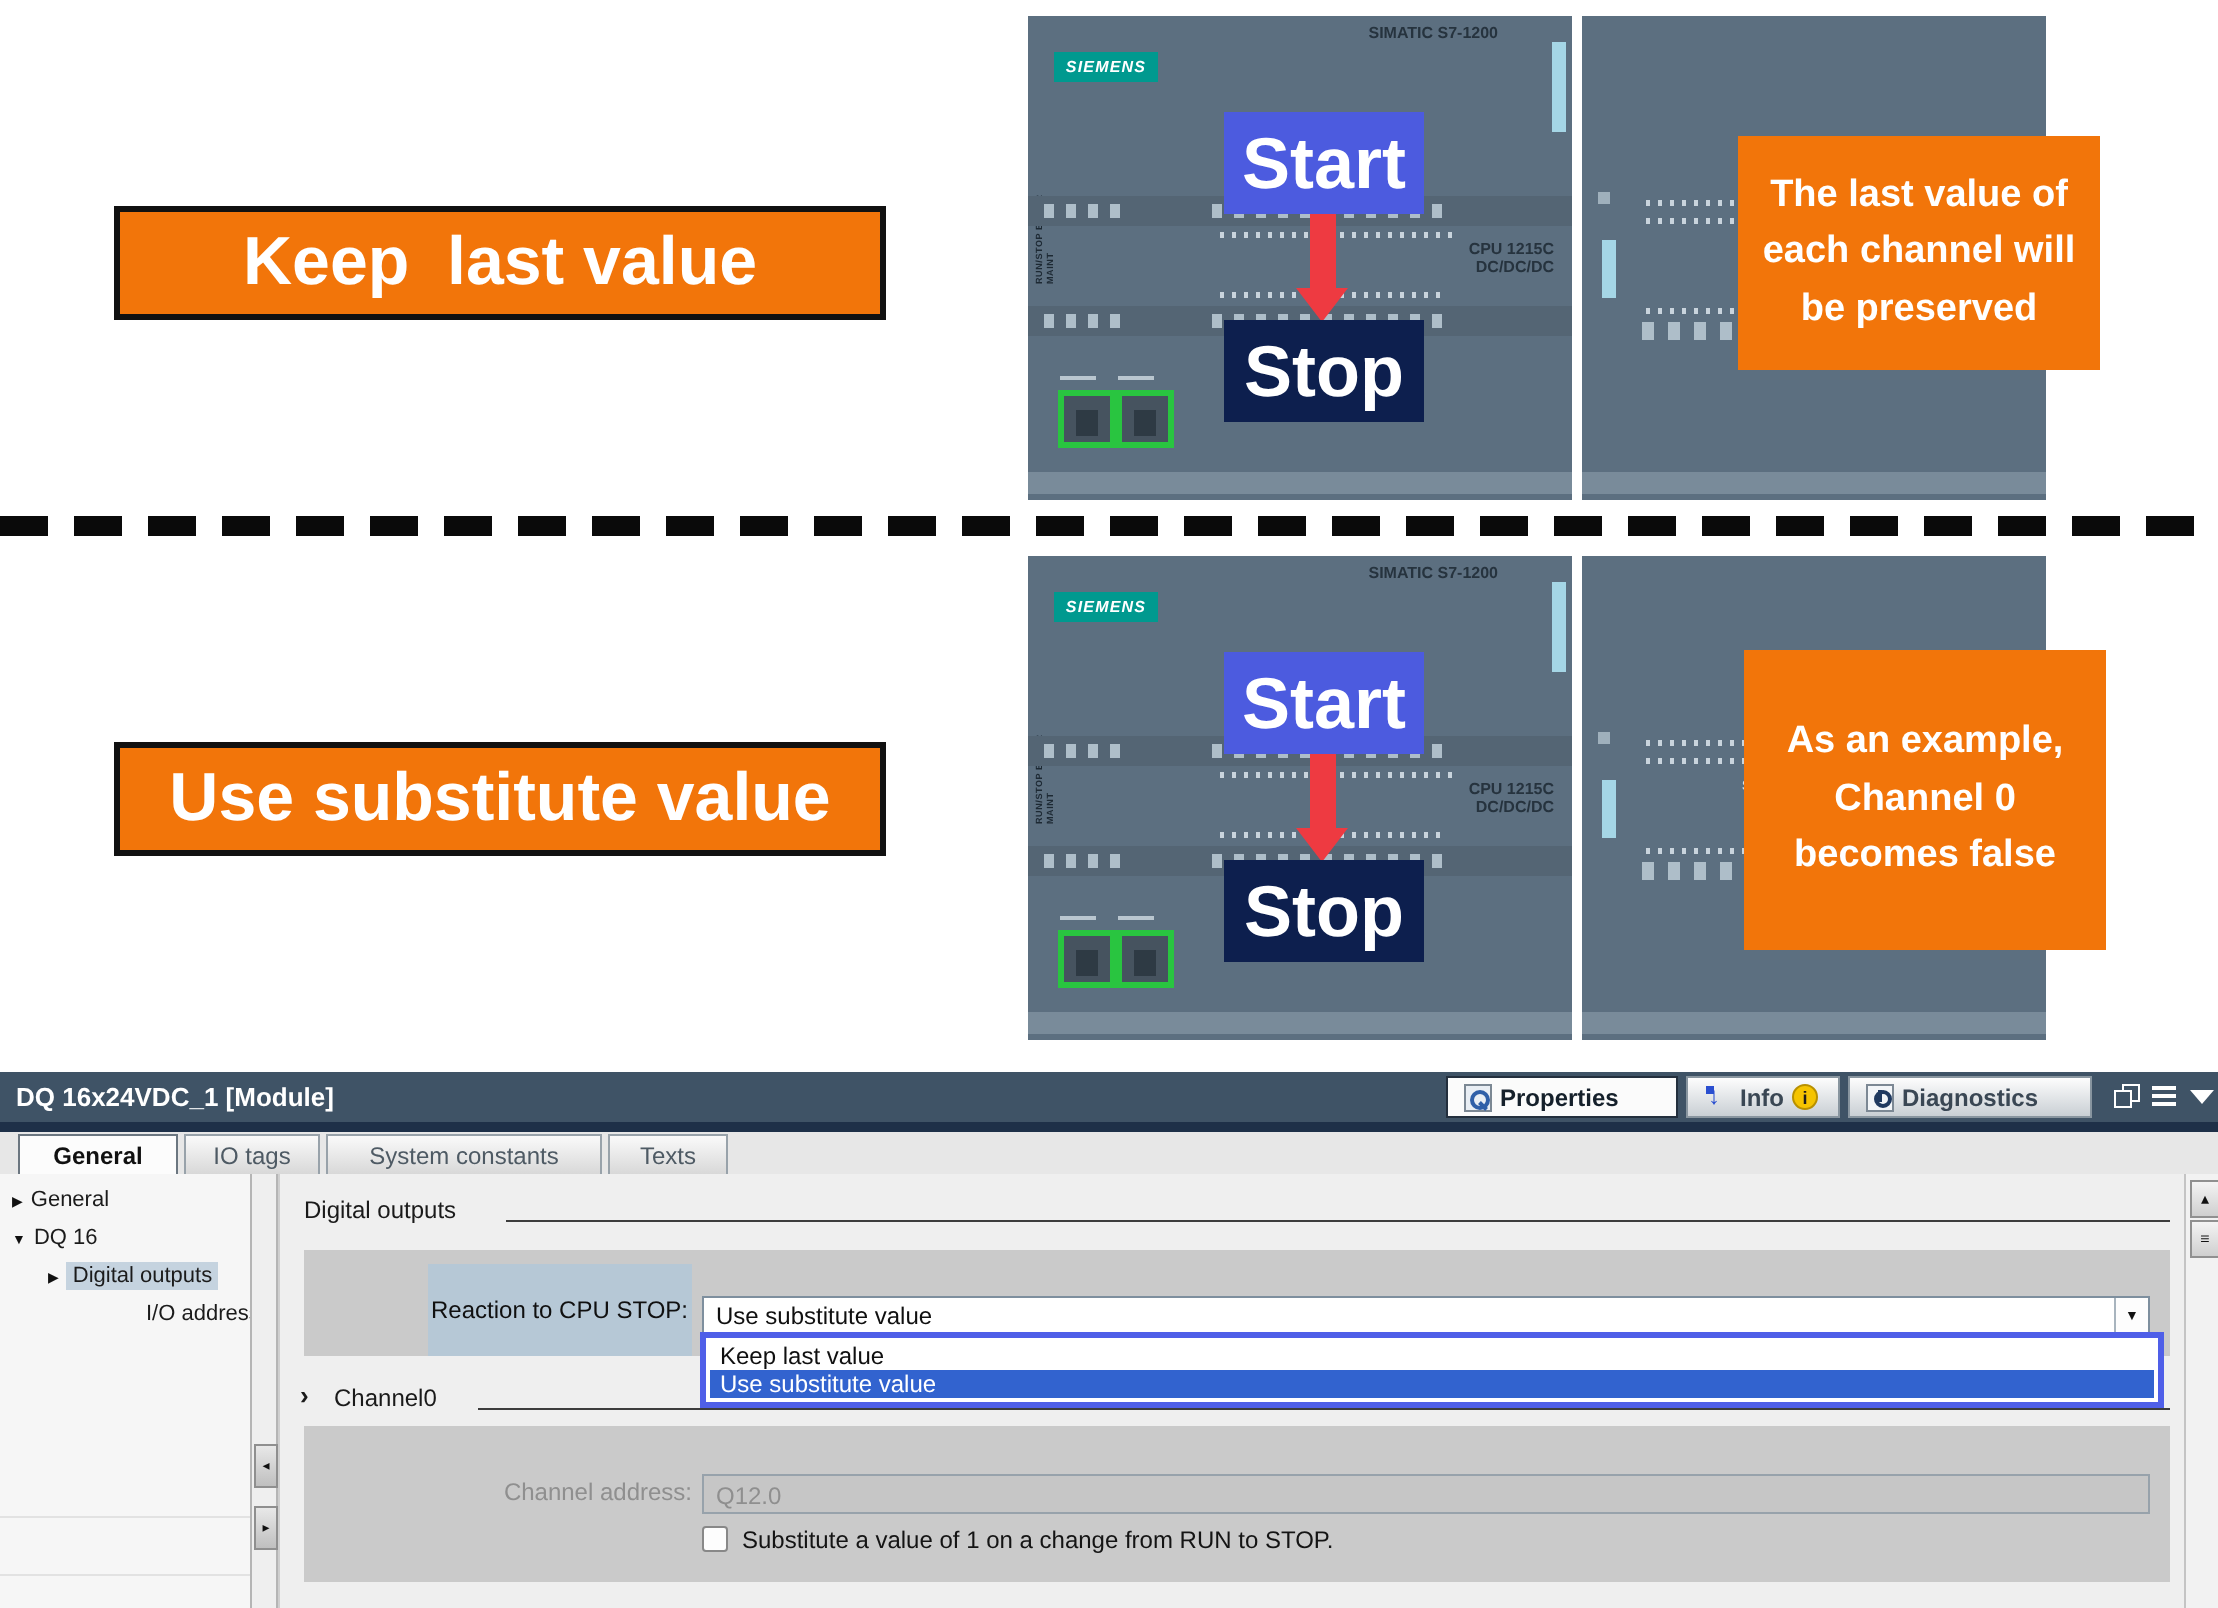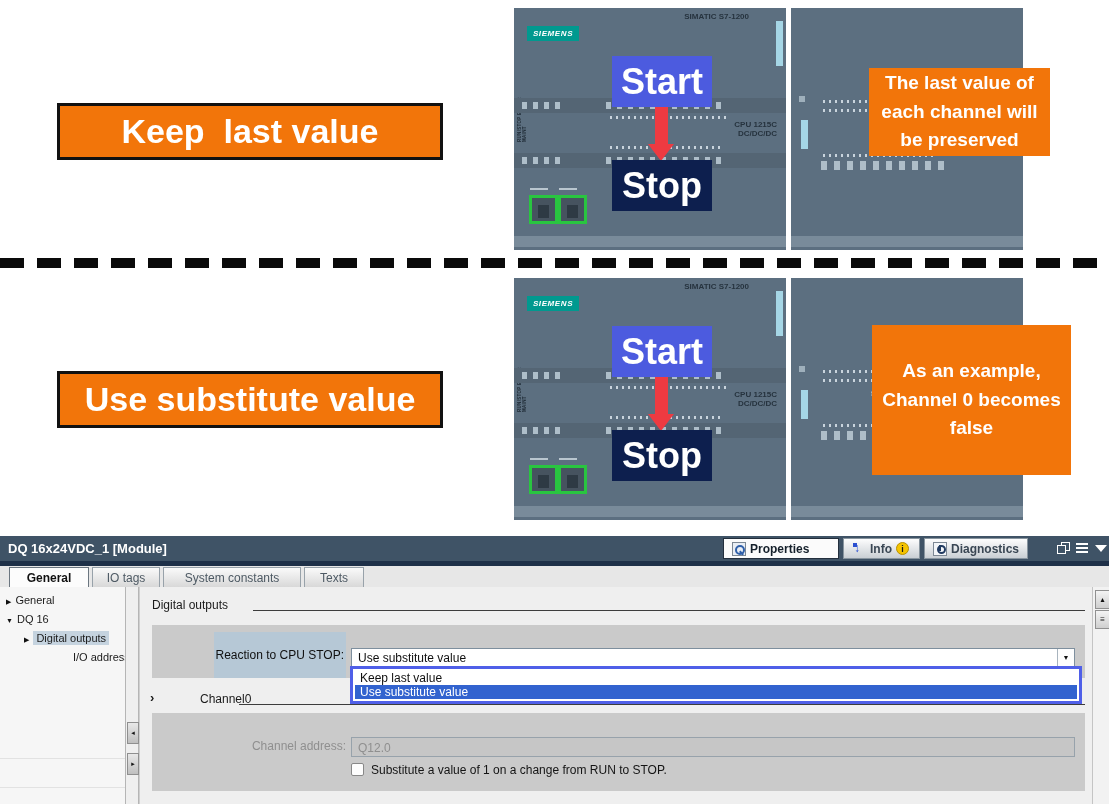--- a/index.html
+++ b/index.html
@@ -59,34 +59,34 @@
   .startbox{position:absolute;left:98px;top:48px;width:100px;height:51px;background:#4C5BDF;
             color:#fff;font-size:36px;font-weight:bold;display:flex;align-items:center;justify-content:center;}
   .stopbox{position:absolute;left:98px;top:152px;width:100px;height:51px;background:#0D1F4E;
            color:#fff;font-size:36px;font-weight:bold;display:flex;align-items:center;justify-content:center;}
   .redarrow .shaft{position:absolute;left:141px;top:99px;width:13px;height:37px;background:#EE3A41;display:block;}
   .redarrow .head{position:absolute;left:134px;top:136px;width:0;height:0;display:block;
       border-left:13px solid transparent;border-right:13px solid transparent;border-top:17px solid #EE3A41;}
   .ann{position:absolute;background:#F2750A;color:#fff;font-weight:bold;font-size:19px;
        line-height:1.5;display:flex;align-items:center;justify-content:center;text-align:center;
        padding:2px 6px;box-sizing:border-box;}
-  .ann.a1{left:869px;top:68px;width:181px;height:88px;}
-  .ann.a2{left:872px;top:325px;width:199px;height:150px;}
+  .ann.a1{left:869px;top:68px;width:181px;height:117px;}
+  .ann.a2{left:872px;top:325px;width:181px;height:150px;}
 
   
   .tia{position:absolute;left:0;top:536px;width:1109px;height:268px;background:#EFEFEF;}
   .tbar{position:absolute;left:0;top:0;width:1109px;height:25px;background:#3F5366;}
   .ttitle{position:absolute;left:8px;top:5px;color:#fff;font-size:13px;font-weight:bold;}
   .htab{position:absolute;top:2px;height:21px;display:flex;align-items:center;gap:4px;
         padding:0 8px;box-sizing:border-box;font-size:12px;font-weight:bold;
         background:linear-gradient(#FDFDFD,#C9CFD4);border:1px solid #88959F;color:#3A4754;}
   .htab.active{background:#FBFBFB;border:1px solid #232F3D;color:#15202B;}
   .htab.hprops{left:723px;width:116px;}
   .htab.hinfo{left:843px;width:77px;}
-  .htab.hdiag{left:924px;width:104px;}
+  .htab.hdiag{left:924px;width:122px;}
   .icon{display:inline-block;width:14px;height:14px;position:relative;}
   .props-icon{background:#E9EEF4;border:1px solid #7C8894;box-sizing:border-box;}
   .props-icon::after{content:"";position:absolute;left:2px;top:2px;width:6px;height:6px;
       border:2px solid #2F5FA8;border-radius:50%;}
   .props-icon::before{content:"";position:absolute;right:1px;bottom:1px;width:5px;height:2px;
       background:#2F5FA8;transform:rotate(45deg);}
   .info-icon::before{content:"↓";position:absolute;left:2px;top:-1px;color:#2A4FD0;
       font-weight:bold;font-size:12px;}
   .info-icon::after{content:"";position:absolute;left:1px;top:1px;width:4px;height:4px;background:#2A4FD0;}
   .diag-icon{background:#F2F5F8;border:1px solid #7C8894;box-sizing:border-box;}
@@ -153,21 +153,21 @@
   .combo .val{position:absolute;left:6px;top:2px;}
   .combo .btn{position:absolute;right:0;top:0;width:17px;height:17px;background:#FDFDFD;
          border-left:1px solid #A8B4BE;box-sizing:border-box;text-align:center;}
   .combo .btn::before{content:"▼";font-size:7px;color:#111;line-height:17px;}
   .ddlist{position:absolute;left:350px;top:130px;width:732px;background:#fff;
           border:3px solid #4F5FE8;padding:2px;box-sizing:border-box;}
   .ddopt{height:14px;line-height:14px;font-size:12px;color:#101010;padding-left:5px;}
   .ddopt.sel{background:#3263CF;color:#fff;}
   .h2arr{position:absolute;left:150px;top:154px;font-size:13px;font-weight:bold;color:#1A1A1A;}
   .h2arr::before{content:"›";}
-  .h2{position:absolute;left:167px;top:156px;font-size:12px;color:#1A1A1A;margin-left:33px;}
+  .h2{position:absolute;left:167px;top:156px;font-size:12px;color:#1A1A1A;}
   .hline.l2{left:239px;top:168px;width:846px;}
   .chlabel{position:absolute;left:180px;top:203px;width:166px;font-size:12px;color:#8F8F8F;text-align:right;}
   .input{position:absolute;left:351px;top:201px;width:724px;height:20px;background:#C6C6C6;
          border:1px solid #97A2AB;box-sizing:border-box;font-size:12px;color:#8F8F8F;}
   .input .val{position:absolute;left:6px;top:3px;}
   .checkbox{position:absolute;left:351px;top:227px;width:13px;height:13px;background:#FDFDFD;
             border:1px solid #888;box-sizing:border-box;border-radius:2px;}
   .cblabel{position:absolute;left:371px;top:227px;font-size:12px;color:#141414;}
 </style>
 </head>

